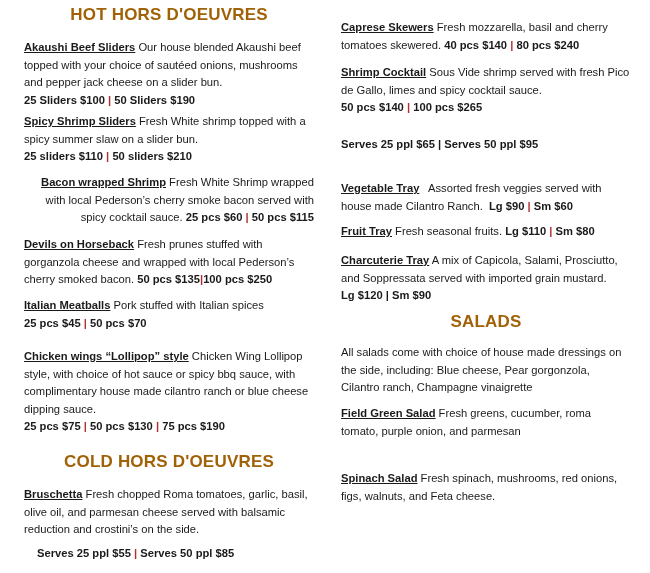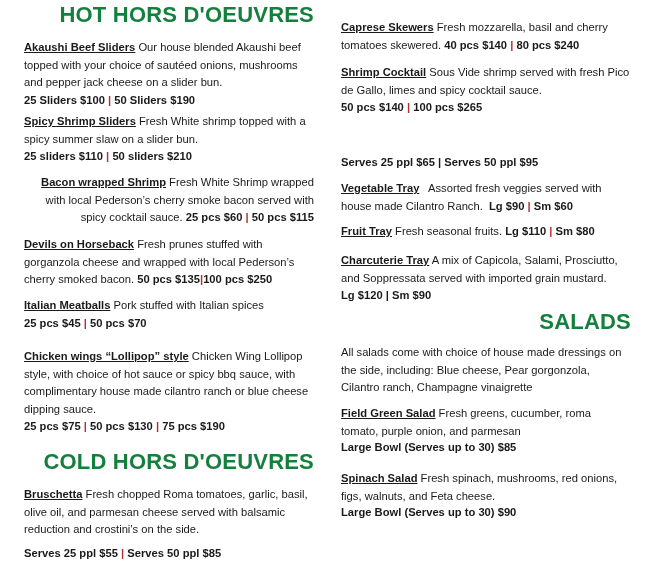--- a/index.html
+++ b/index.html
@@ -5,21 +5,21 @@
   html, body { margin: 0; padding: 0; background: #ffffff; }
   body {
     width: 650px; height: 573px; overflow: hidden; position: relative;
     font-family: "Liberation Sans", sans-serif;
     color: #1a1a1a;
   }
   .col { position: absolute; top: 0; }
   .col-left { left: 24px; width: 290px; }
   .col-right { left: 341px; width: 290px; }
   .heading {
-    color: #15803d; font-weight: bold; font-size: 22px; text-align: right;
+    color: #a16207; font-weight: bold; font-size: 17px; text-align: center;
     letter-spacing: 0.2px; margin: 0; line-height: 20px;
   }
   .item { font-size: 11.2px; line-height: 17.5px; margin: 0; }
   .item .name { font-weight: bold; text-decoration: underline; }
   .price { font-weight: bold; }
   .sep { color: #b03030; font-weight: bold; }
   .abs { position: absolute; left: 0; right: 0; }
 </style>
 </head>
 <body>
@@ -52,36 +52,36 @@
 
   <div class="abs item" style="top:348px;">
     <span class="name">Chicken wings “Lollipop” style</span><span> Chicken Wing Lollipop style, with choice of hot sauce or spicy bbq sauce, with complimentary house made cilantro ranch or blue cheese dipping sauce.</span><br>
     <span class="price">25 pcs $75</span><span class="sep"> | </span><span class="price">50 pcs $130</span><span class="sep"> | </span><span class="price">75 pcs $190</span>
   </div>
 
   <h2 class="heading abs" style="top:452px;">COLD HORS D'OEUVRES</h2>
 
   <div class="abs item" style="top:486px;">
     <span class="name">Bruschetta</span><span> Fresh chopped Roma tomatoes, garlic, basil, olive oil, and parmesan cheese served with balsamic reduction and crostini’s on the side.</span>
-    <div style="margin-top:6px;"><span class="price">Serves 25 ppl $55</span><span class="sep"> | </span><span class="price">Serves 50 ppl $85</span></div>
+    <div style="margin-top:6px;margin-left:13px;"><span class="price">Serves 25 ppl $55</span><span class="sep"> | </span><span class="price">Serves 50 ppl $85</span></div>
   </div>
 </div>
 
 <div class="col col-right">
   <div class="abs item" style="top:19px;">
     <span class="name">Caprese Skewers</span><span> Fresh mozzarella, basil and cherry tomatoes skewered.  </span><span class="price">40 pcs $140</span><span class="sep"> | </span><span class="price">80 pcs $240</span>
   </div>
 
   <div class="abs item" style="top:64px;">
     <span class="name">Shrimp Cocktail</span><span> Sous Vide shrimp served with fresh Pico de Gallo, limes and spicy cocktail sauce.</span><br>
     <span class="price">50 pcs $140</span><span class="sep"> | </span><span class="price">100 pcs $265</span>
   </div>
 
   <div class="abs item" style="top:126px;">
-    <div style="margin-top:28px;"><span class="price">Serves 25 ppl $65</span><span class="sep" style="color:#1a1a1a;"> | </span><span class="price">Serves 50 ppl $95</span></div>
+    <div style="margin-top:10px;"><span class="price">Serves 25 ppl $65</span><span class="sep" style="color:#1a1a1a;"> | </span><span class="price">Serves 50 ppl $95</span></div>
   </div>
 
   <div class="abs item" style="top:180px;">
     <span class="name">Vegetable Tray</span><span style="white-space:pre-wrap;">   Assorted fresh veggies served with house made Cilantro Ranch.  </span><span class="price">Lg $90</span><span class="sep"> | </span><span class="price">Sm $60</span>
   </div>
 
   <div class="abs item" style="top:223px;">
     <span class="name">Fruit Tray</span><span> Fresh seasonal fruits.  </span><span class="price">Lg $110</span><span class="sep"> | </span><span class="price">Sm $80</span>
   </div>
 
@@ -89,20 +89,18 @@
     <span class="name">Charcuterie Tray</span><span> A mix of Capicola, Salami, Prosciutto, and Soppressata served with imported grain mustard.</span><br>
     <span class="price">Lg $120</span><span class="sep" style="color:#1a1a1a;"> | </span><span class="price">Sm $90</span>
   </div>
 
   <h2 class="heading abs" style="top:312px;">SALADS</h2>
 
   <p class="abs item" style="top:344px;">All salads come with choice of house made dressings on the side, including: Blue cheese, Pear gorgonzola, Cilantro ranch, Champagne vinaigrette</p>
 
   <div class="abs item" style="top:405px;">
     <span class="name">Field Green Salad</span><span> Fresh greens, cucumber, roma tomato, purple onion, and parmesan</span>
-    <div class="price" style="line-height:14.5px;">Large Bowl (Serves up to 30) $85</div>
   </div>
 
   <div class="abs item" style="top:470px;">
     <span class="name">Spinach Salad</span><span> Fresh spinach, mushrooms, red onions, figs, walnuts, and Feta cheese.</span>
-    <div class="price" style="line-height:14.5px;">Large Bowl (Serves up to 30) $90</div>
   </div>
 </div>
 
 </body></html>

